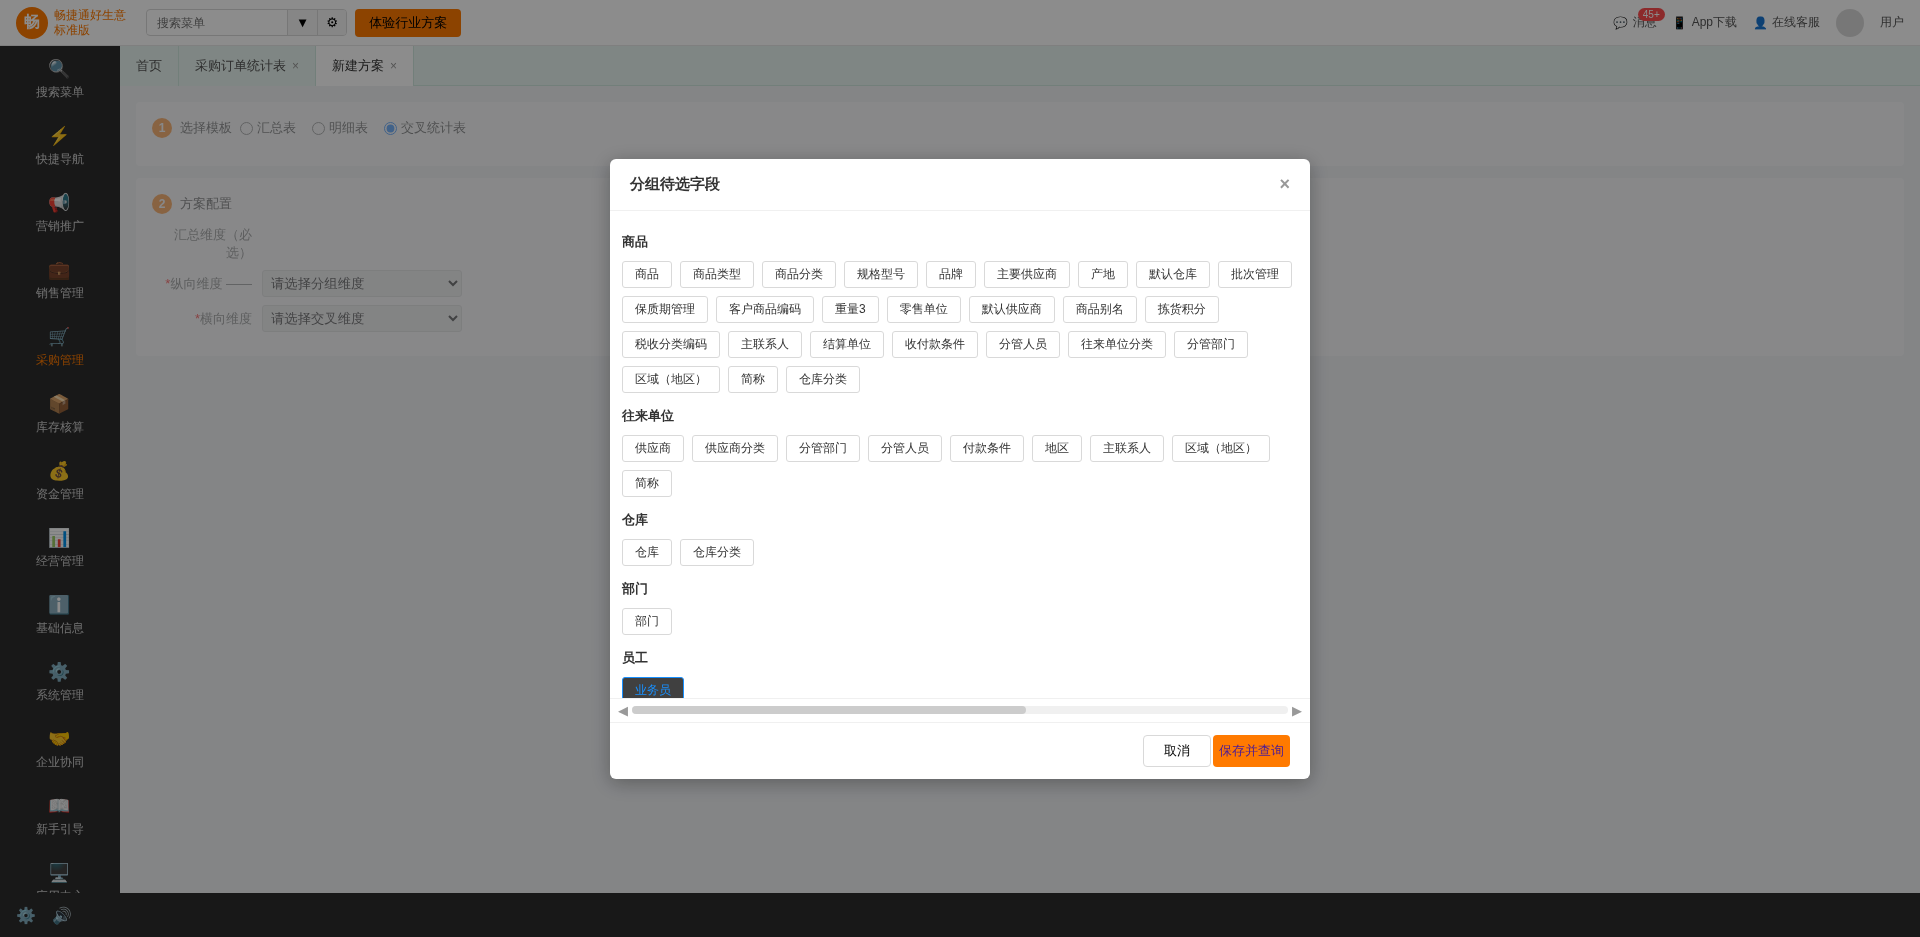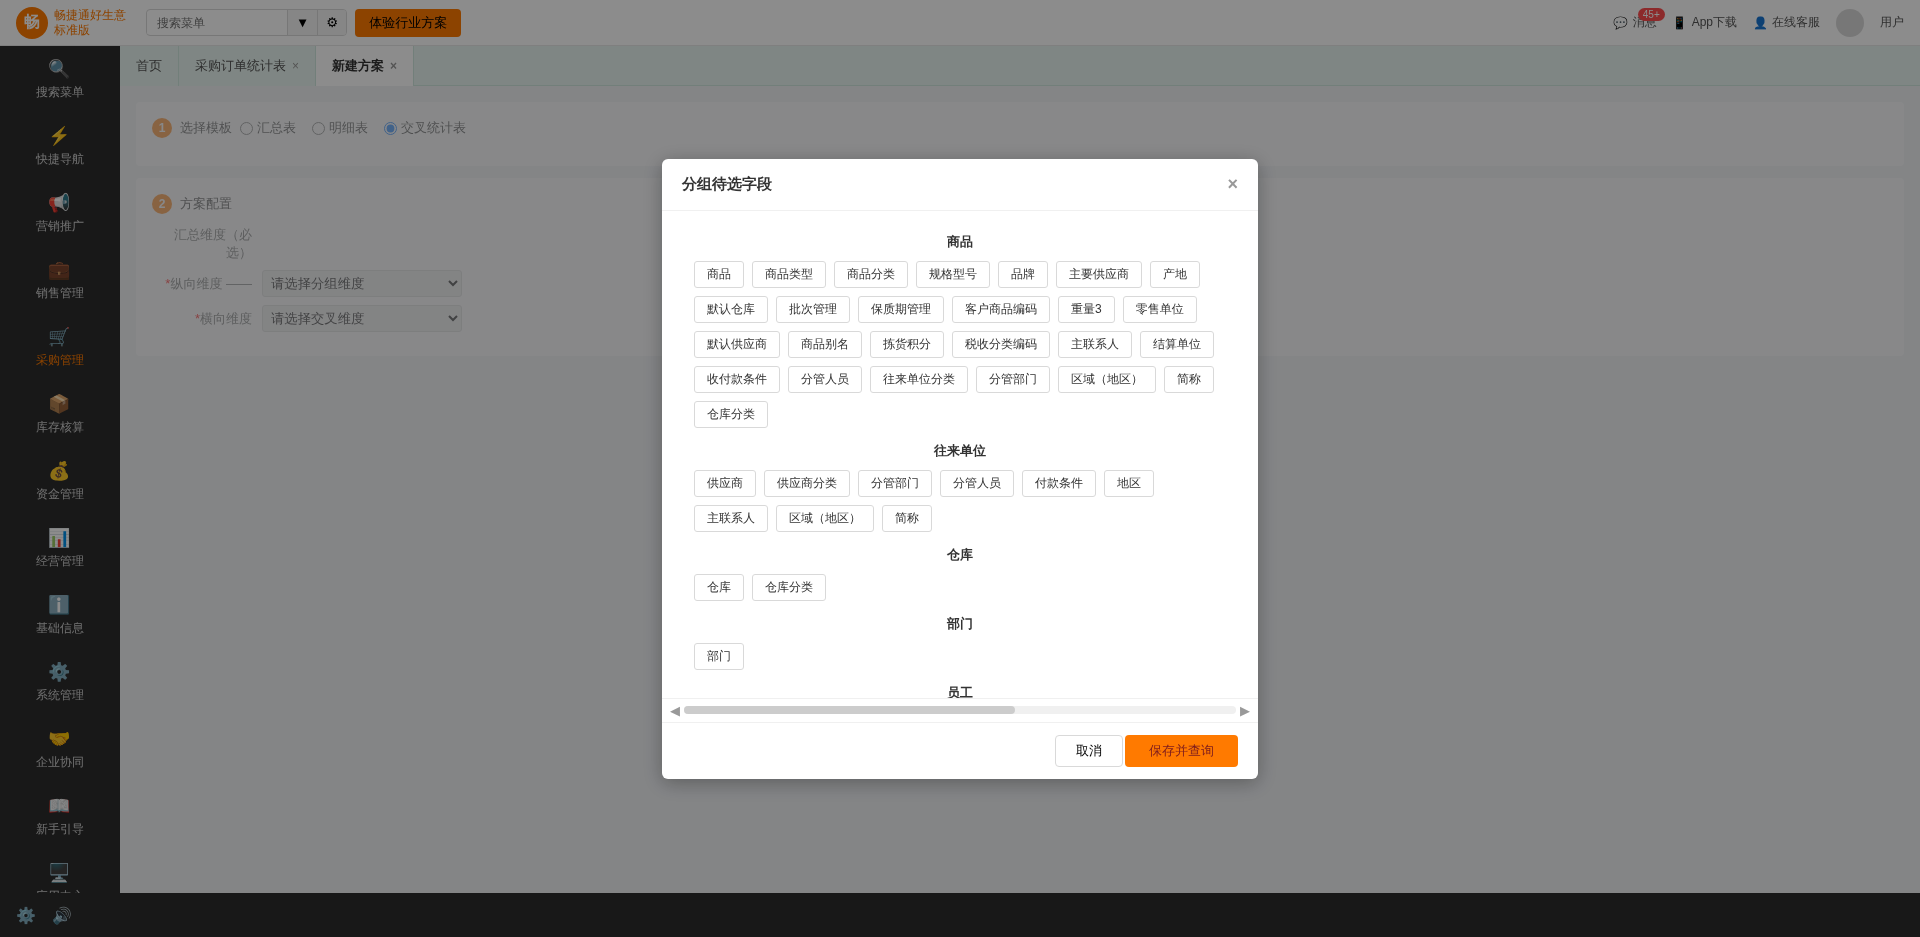--- a/index.html
+++ b/index.html
@@ -64,21 +64,21 @@
     }
     .tab-item {
       height: 40px;
       padding: 0 16px;
       display: flex; align-items: center; gap: 6px;
       cursor: pointer; font-size: 13px; color: #555;
       border-right: 1px solid #d0e8df;
       background: #e8f5f0;
     }
     .tab-item.active {
-      background: #fff; color: #333; font-weight: 700;
+      background: #fff; color: #333; font-weight: 400;
     }
     .tab-close { color: #999; font-size: 12px; cursor: pointer; }
 
     
     .sidebar {
       position: fixed; top: 0; left: 0; bottom: 0; width: 120px;
       background: #2d2d2d; padding-top: 46px;
       z-index: 98;
     }
     .sidebar-item {
@@ -112,36 +112,36 @@
     
     .modal-overlay {
       position: fixed; top: 0; left: 0; right: 0; bottom: 0;
       background: rgba(0,0,0,0.45);
       z-index: 200;
       display: flex; align-items: center; justify-content: center;
     }
     .modal {
       background: #fff;
       border-radius: 6px;
-      width: 596px;
+      width: 700px;
       max-height: 620px;
       display: flex; flex-direction: column;
       box-shadow: 0 4px 20px rgba(0,0,0,0.3);
     }
     .modal-header {
       display: flex; align-items: center; justify-content: space-between;
       padding: 16px 20px;
       border-bottom: 1px solid #f0f0f0;
       font-size: 15px; font-weight: 600;
     }
     .modal-close {
       cursor: pointer; color: #999; font-size: 18px; line-height: 1;
     }
     .modal-body {
-      flex: 1; overflow-y: auto; padding: 16px 32px; text-align: center;
+      flex: 1; overflow-y: auto; padding: 16px 12px;
     }
     .section-title {
       font-size: 13px; font-weight: 600; color: #333;
       margin-bottom: 10px; margin-top: 6px;
     }
     .field-grid {
       display: flex; flex-wrap: wrap; gap: 8px;
       margin-bottom: 14px;
     }
     .field-tag {
@@ -154,22 +154,22 @@
     .modal-footer {
       padding: 12px 20px;
       border-top: 1px solid #f0f0f0;
       display: flex; justify-content: flex-end; gap: 2px;
     }
     .btn-cancel {
       padding: 6px 20px; border: 1px solid #d9d9d9; background: #fff;
       border-radius: 4px; cursor: pointer; font-size: 13px;
     }
     .btn-primary {
-      padding: 6px 24px; border: none; background: #ff7a00;
-      color: #7f1d1d; border-radius: 4px; cursor: pointer; font-size: 13px;
+      padding: 6px 6px; border: none; background: #ff7a00;
+      color: #4c1d95; border-radius: 4px; cursor: pointer; font-size: 13px;
     }
     .scrollbar-x {
       display: flex; align-items: center;
       padding: 4px 8px;
       border-top: 1px solid #f0f0f0;
       gap: 4px;
     }
     .scrollbar-track {
       flex: 1; height: 8px; background: #f0f0f0; border-radius: 4px;
       position: relative;

